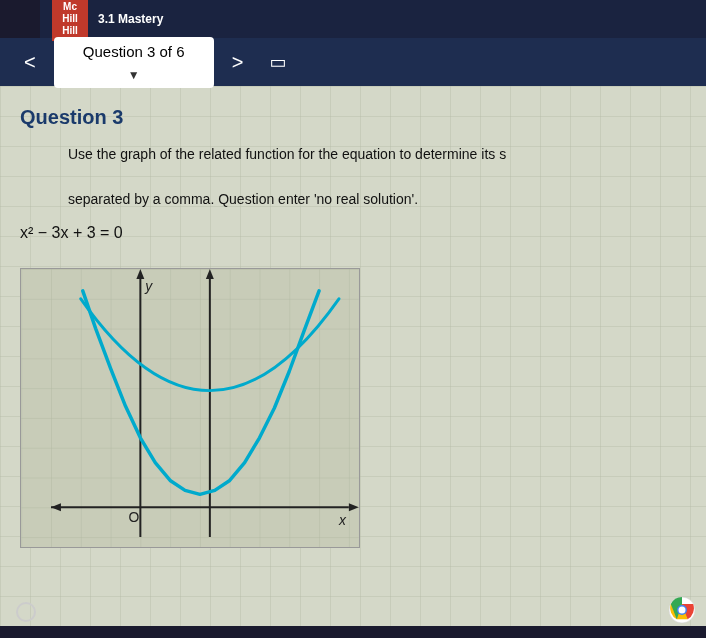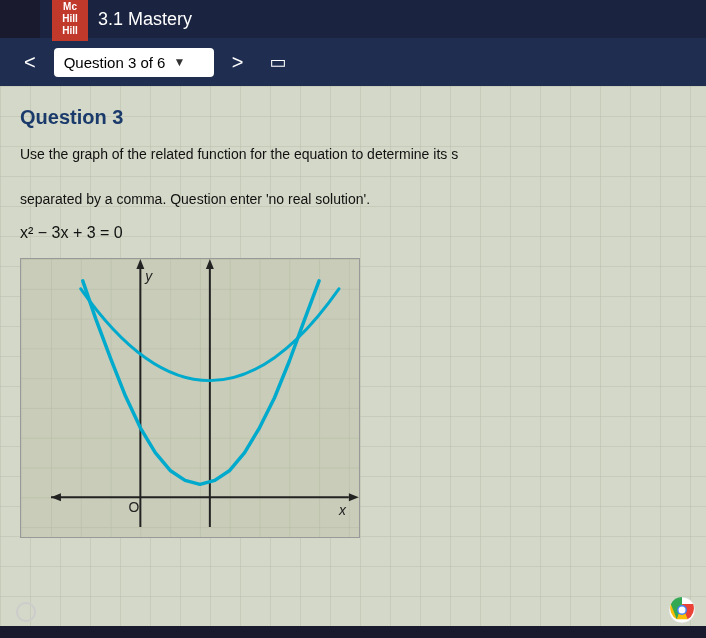--- a/index.html
+++ b/index.html
@@ -29,22 +29,22 @@
       font-size: 10px;
       font-weight: bold;
       padding: 4px 5px;
       line-height: 1.2;
       text-align: center;
       min-width: 36px;
     }
 
     .header-title {
       color: white;
-      font-size: 18px;
-      font-weight: normal;
+      font-size: 12px;
+      font-weight: bold;
     }
 
     
     .nav-bar {
       background: #1e2d50;
       display: flex;
       align-items: center;
       padding: 8px 16px;
       gap: 10px;
       height: 48px;
@@ -62,20 +62,21 @@
       border: none;
       border-radius: 4px;
       padding: 6px 10px;
       font-size: 15px;
       font-weight: 500;
       display: flex;
       align-items: center;
       gap: 8px;
       cursor: pointer;
       min-width: 160px;
+      flex-direction: column;
     }
 
     .question-selector .dropdown-arrow {
       font-size: 12px;
       color: #333;
     }
 
     .nav-arrow-right {
       color: white;
       font-size: 20px;
@@ -107,26 +108,27 @@
       color: #1a3a6b;
       margin-bottom: 14px;
     }
 
     .question-text {
       font-size: 14px;
       color: #111;
       line-height: 1.6;
       margin-bottom: 14px;
       max-width: 650px;
+      margin-left: 48px;
     }
 
     .equation {
       font-size: 16px;
       color: #111;
-      margin-bottom: 16px;
+      margin-bottom: 26px;
       font-style: italic;
     }
 
     .equation span {
       font-style: normal;
     }
 
     
     .graph-container {
       background: #c8ccb8;

